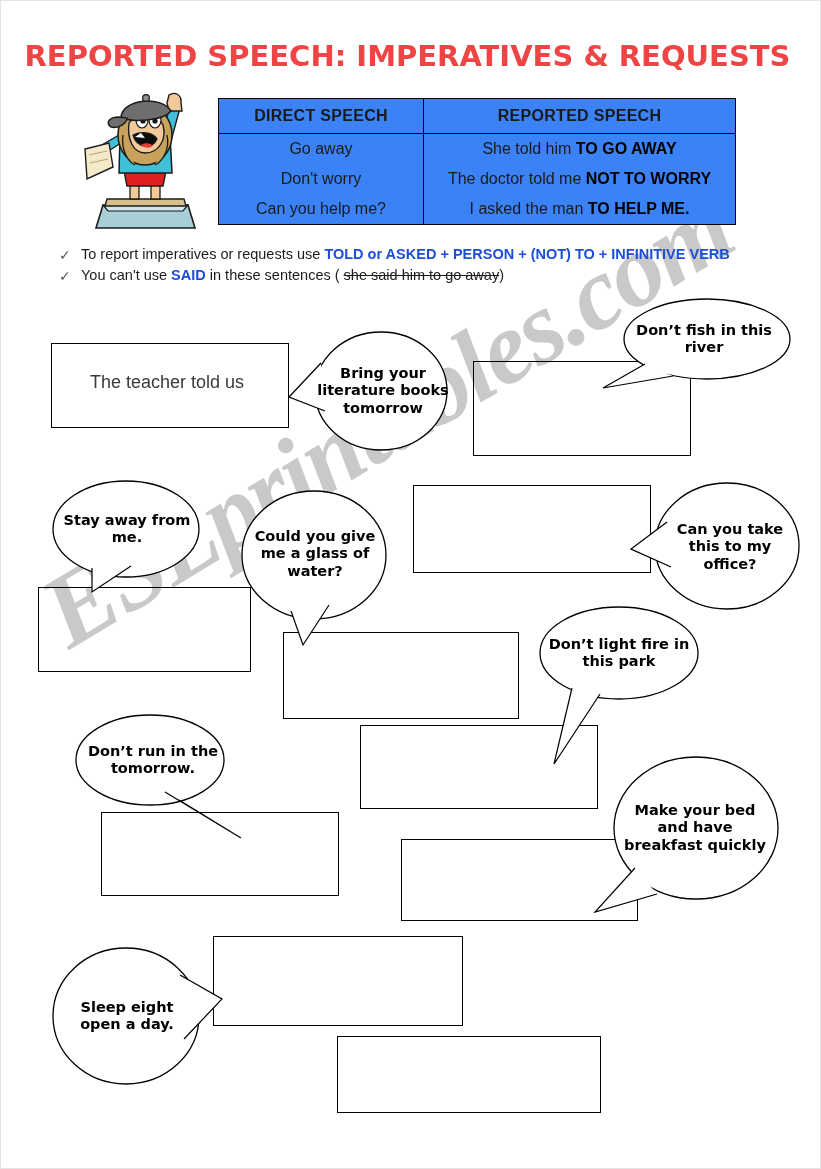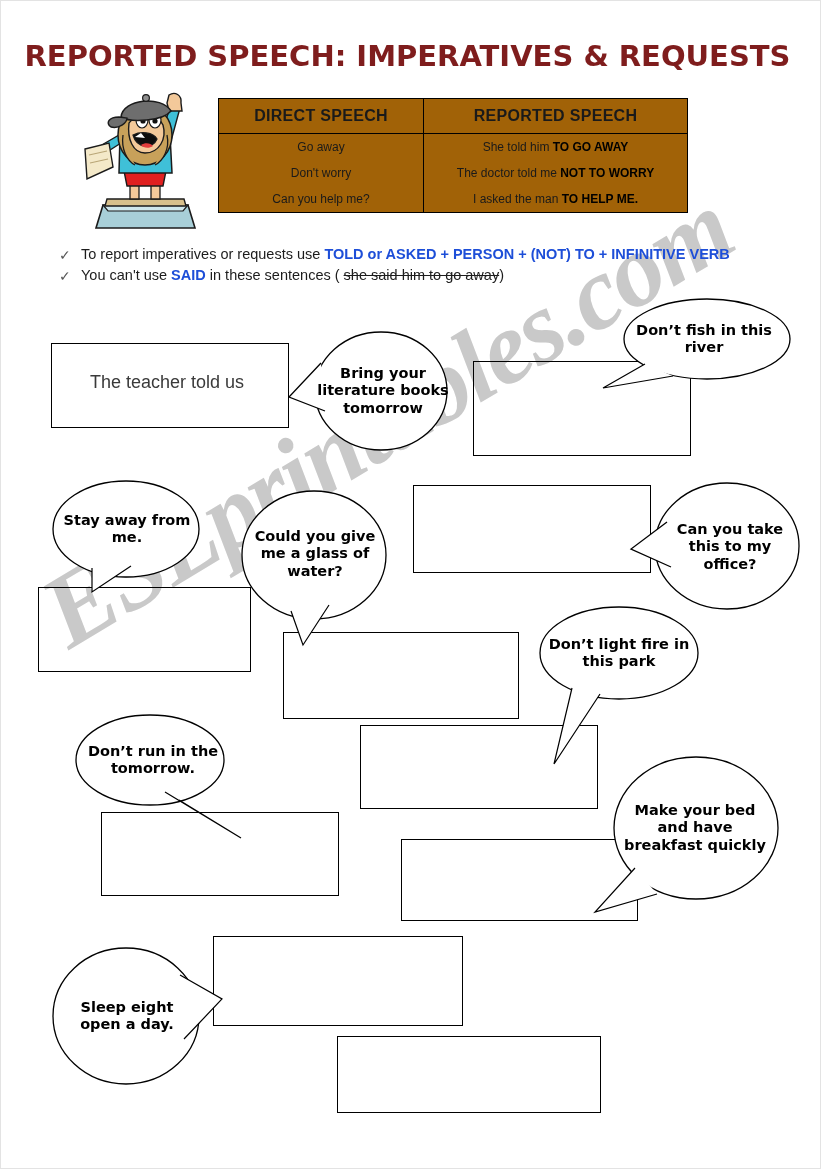--- a/index.html
+++ b/index.html
@@ -40,57 +40,57 @@
   .title {
     position: absolute;
     left: 0;
     top: 38px;
     width: 813px;
     text-align: center;
     font-family: "DejaVu Sans", sans-serif;
     font-size: 29px;
     font-weight: bold;
     letter-spacing: 0px;
-    color: #7f1d1d;
+    color: #ef4444;
     z-index: 20;
   }
 
   
   .cartoon {
     position: absolute;
     left: 82px;
     top: 86px;
     width: 125px;
     height: 145px;
     z-index: 12;
   }
 
   
   .tbl {
     position: absolute;
     left: 217px;
     top: 97px;
-    width: 470px;
+    width: 518px;
     border-collapse: collapse;
     z-index: 12;
-    background: #a16207;
+    background: #3b82f6;
   }
   .tbl td, .tbl th {
     border: 1px solid #000;
     text-align: center;
     color: #1a1a1a;
   }
   .tbl th {
     font-size: 16px;
     font-weight: bold;
     padding: 8px 4px;
     letter-spacing: 0.3px;
   }
   .tbl td {
-    font-size: 12px;
+    font-size: 16px;
     padding: 6px 4px;
     font-weight: normal;
   }
   .tbl .colA { width: 196px; }
   .tbl b { font-weight: bold; color: #000; }
 
   
   .bullets {
     position: absolute;
     left: 58px;

